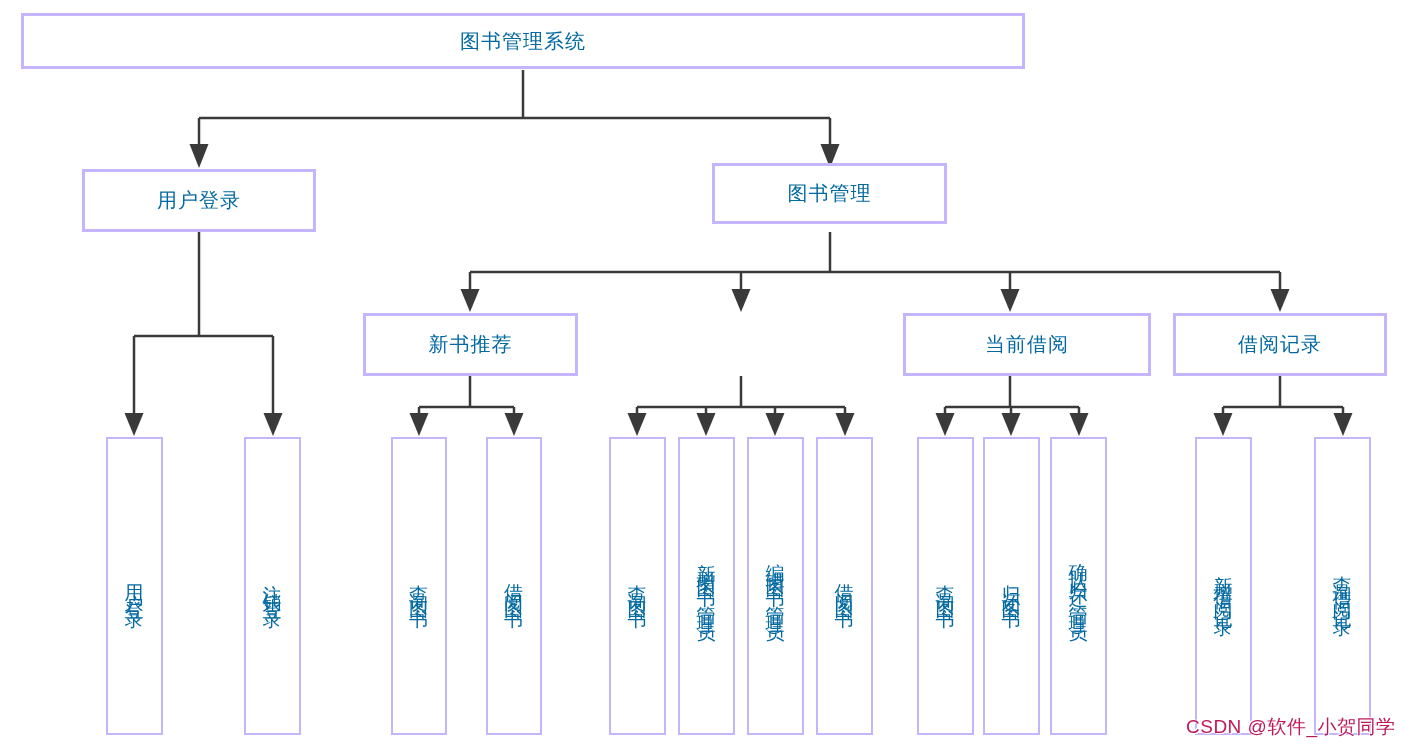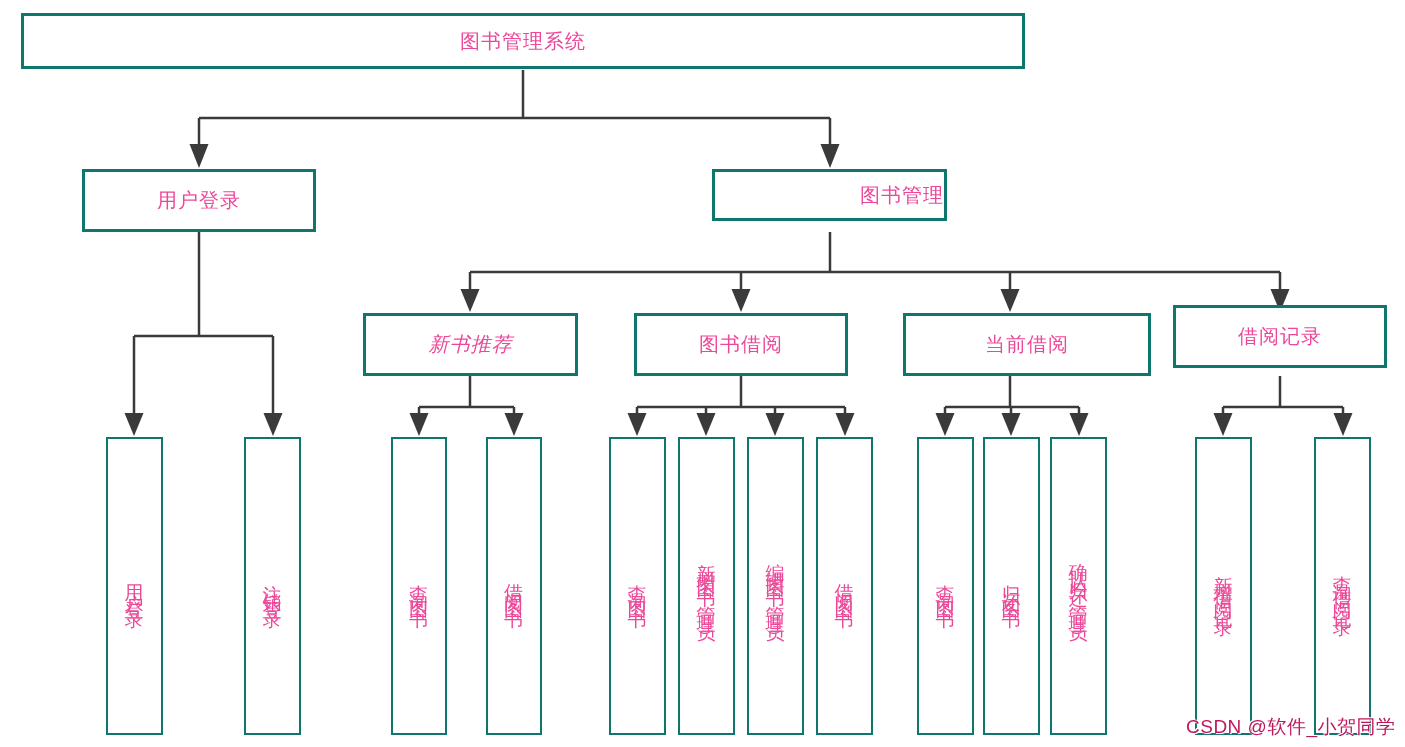--- a/index.html
+++ b/index.html
@@ -19,23 +19,23 @@
     position: absolute;
     left: 0;
     top: 0;
     width: 1405px;
     height: 747px;
     z-index: 1;
   }
   .node {
     position: absolute;
     box-sizing: border-box;
-    border: 3px solid #0f766e;
+    border: 3px solid #c4b5fd;
     background: #ffffff;
-    color: #ec4899;
+    color: #0369a1;
     display: flex;
     align-items: center;
     justify-content: center;
     z-index: 2;
     font-size: 20px;
     letter-spacing: 1px;
   }
   .leaf {
     border-width: 2.5px;
     font-size: 19px;
@@ -137,34 +137,31 @@
     </g>
   </svg>
 
   <div class="node" style="left:21px; top:13px; width:1004px; height:56px;">
     <span>图书管理系统</span>
   </div>
 
   <div class="node" style="left:82px; top:169px; width:234px; height:63px;">
     <span>用户登录</span>
   </div>
-  <div class="node" style="left:712px; top:169px; width:235px; height:52px;justify-content:flex-end;">
+  <div class="node" style="left:712px; top:163px; width:235px; height:61px;">
     <span>图书管理</span>
   </div>
 
-  <div class="node" style="left:363px; top:313px; width:215px; height:63px;font-style:italic;">
+  <div class="node" style="left:363px; top:313px; width:215px; height:63px;">
     <span>新书推荐</span>
-  </div>
-  <div class="node" style="left:634px; top:313px; width:214px; height:63px;">
-    <span>图书借阅</span>
   </div>
   <div class="node" style="left:903px; top:313px; width:248px; height:63px;">
     <span>当前借阅</span>
   </div>
-  <div class="node" style="left:1173px; top:305px; width:214px; height:63px;">
+  <div class="node" style="left:1173px; top:313px; width:214px; height:63px;">
     <span>借阅记录</span>
   </div>
 
   <div class="node leaf" style="left:106px; top:437px; width:57px; height:298px;">
     <span class="vtext">用户登录</span>
   </div>
   <div class="node leaf" style="left:244px; top:437px; width:57px; height:298px;">
     <span class="vtext">注销登录</span>
   </div>
 

